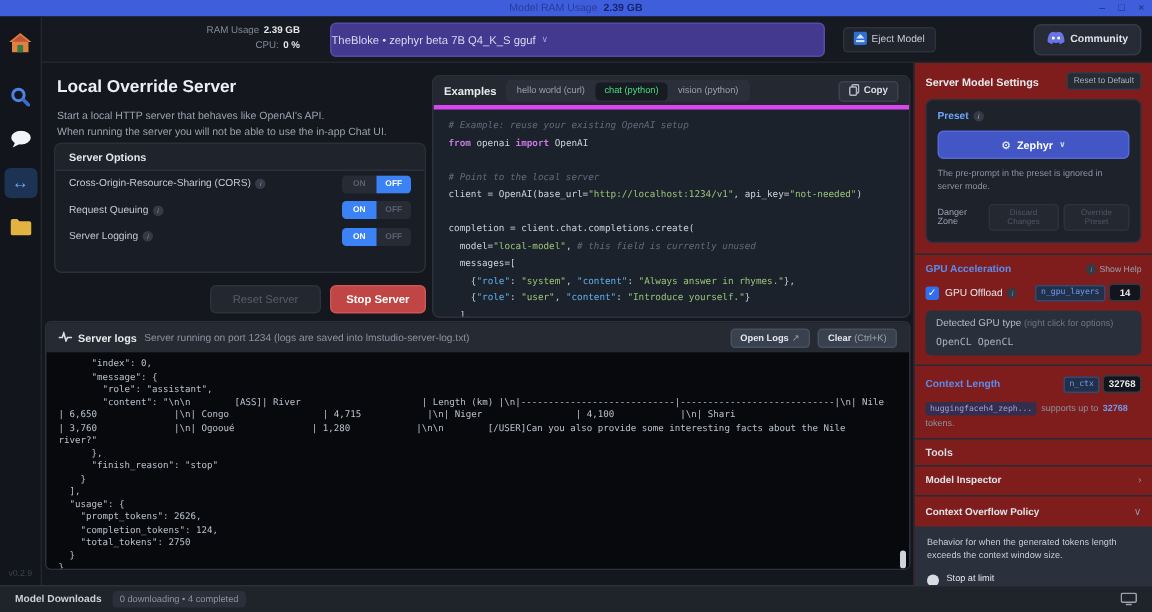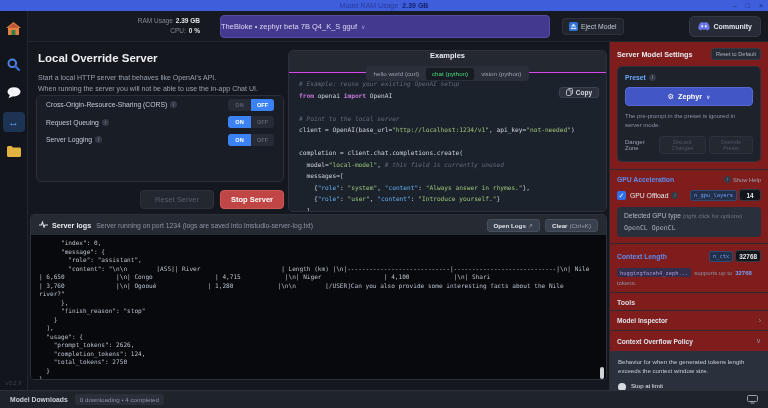--- a/index.html
+++ b/index.html
@@ -53,21 +53,21 @@
   .toggle span.off-active{background:var(--accent);color:#fff;}
   .info{display:inline-flex;width:7px;height:7px;border-radius:50%;background:#343b47;color:#8b93a1;
         font-size:4.5px;align-items:center;justify-content:center;font-style:italic;flex:none;}
   .srv-buttons{position:absolute;left:8px;top:148px;width:248px;display:flex;justify-content:flex-end;gap:6px;}
   .btn-start{background:#23272f;color:#565e6c;border:1px solid #2c313b;border-radius:4px;height:19px;padding:0 14px;font-size:7.5px;font-family:inherit;}
   .btn-stop{background:var(--red);color:#fff;border:1px solid #d15555;border-radius:4px;height:19px;padding:0 10px;font-size:7.5px;font-weight:bold;font-family:inherit;}
 
   
   .examples-card{position:absolute;left:260px;top:8px;width:319px;height:162px;background:#1c222c;
                  border:1px solid #2b303a;border-radius:5px;overflow:hidden;}
-  .ex-header{height:22px;background:#232831;display:flex;align-items:center;padding:0 7px;gap:6px;border-bottom:1px solid #d946ef;flex-direction:column;}
+  .ex-header{height:22px;background:#232831;display:flex;align-items:center;padding:0 7px;gap:6px;border-bottom:3px solid #d946ef;}
   .ex-title{font-size:7.5px;font-weight:bold;color:#e8eaee;}
   .tabs{display:flex;background:#2a2f39;border-radius:4px;padding:1.5px;gap:1px;}
   .tab{font-size:6.2px;color:#9aa1ad;padding:2.5px 6px;border-radius:3px;cursor:pointer;white-space:nowrap;}
   .tab.active{background:#171b22;color:var(--green);}
   .copy-btn{margin-left:auto;background:#2c313c;border:1px solid #3a4150;border-radius:3px;height:14px;
             display:flex;align-items:center;gap:3px;padding:0 6px;font-size:6.5px;font-weight:bold;color:#d7dbe2;font-family:inherit;}
   .code-body{padding:7px 10px;height:139px;overflow:hidden;font-family:"DejaVu Sans Mono",monospace;font-size:6.2px;}
   .code-line{height:11.5px;white-space:pre;}
   .tok-n{color:#ccd2dc;}
   .tok-c{color:#5f6b7a;font-style:italic;}
@@ -219,20 +219,21 @@
     <span>Community</span>
   </button>
 </div>
 
 <div class="main">
   <div class="page-title">Local Override Server</div>
   <div class="page-desc" style="top:30px;">Start a local HTTP server that behaves like OpenAI's API.</div>
   <div class="page-desc" style="top:41px;">When running the server you will not be able to use the in-app Chat UI.</div>
 
   <div class="options-card">
+    <div class="options-header">Server Options</div>
     <div id="toggle-rows">
         <div class="opt-row">
           <span class="lbl">
             <span>Cross-Origin-Resource-Sharing (CORS)</span>
             <span class="info">i</span>
           </span>
           <div class="toggle">
             <span>ON</span>
             <span class="off-active">OFF</span>
           </div>

